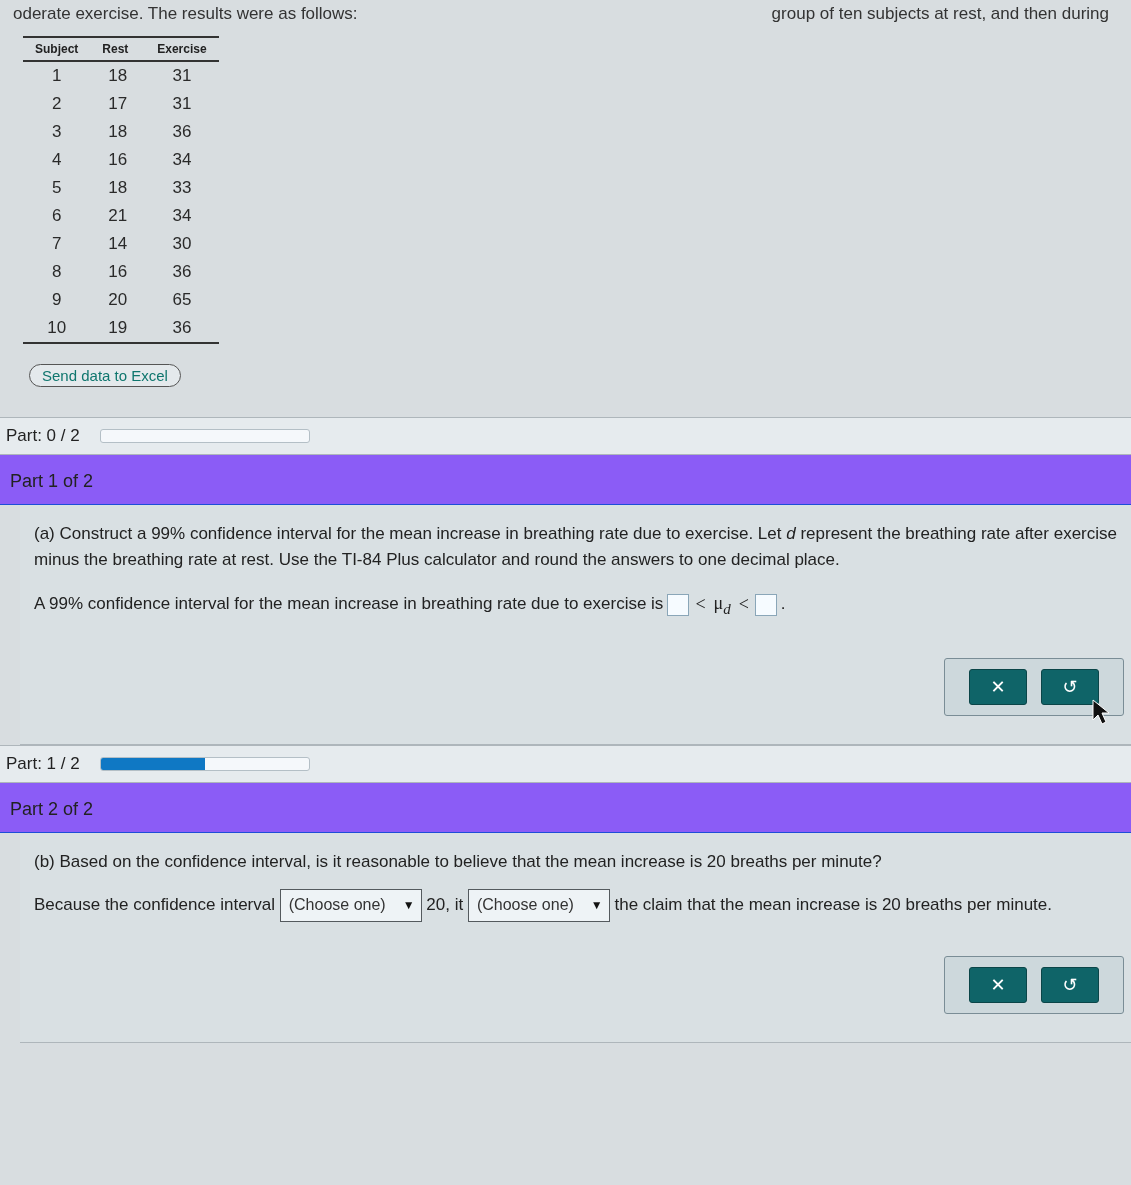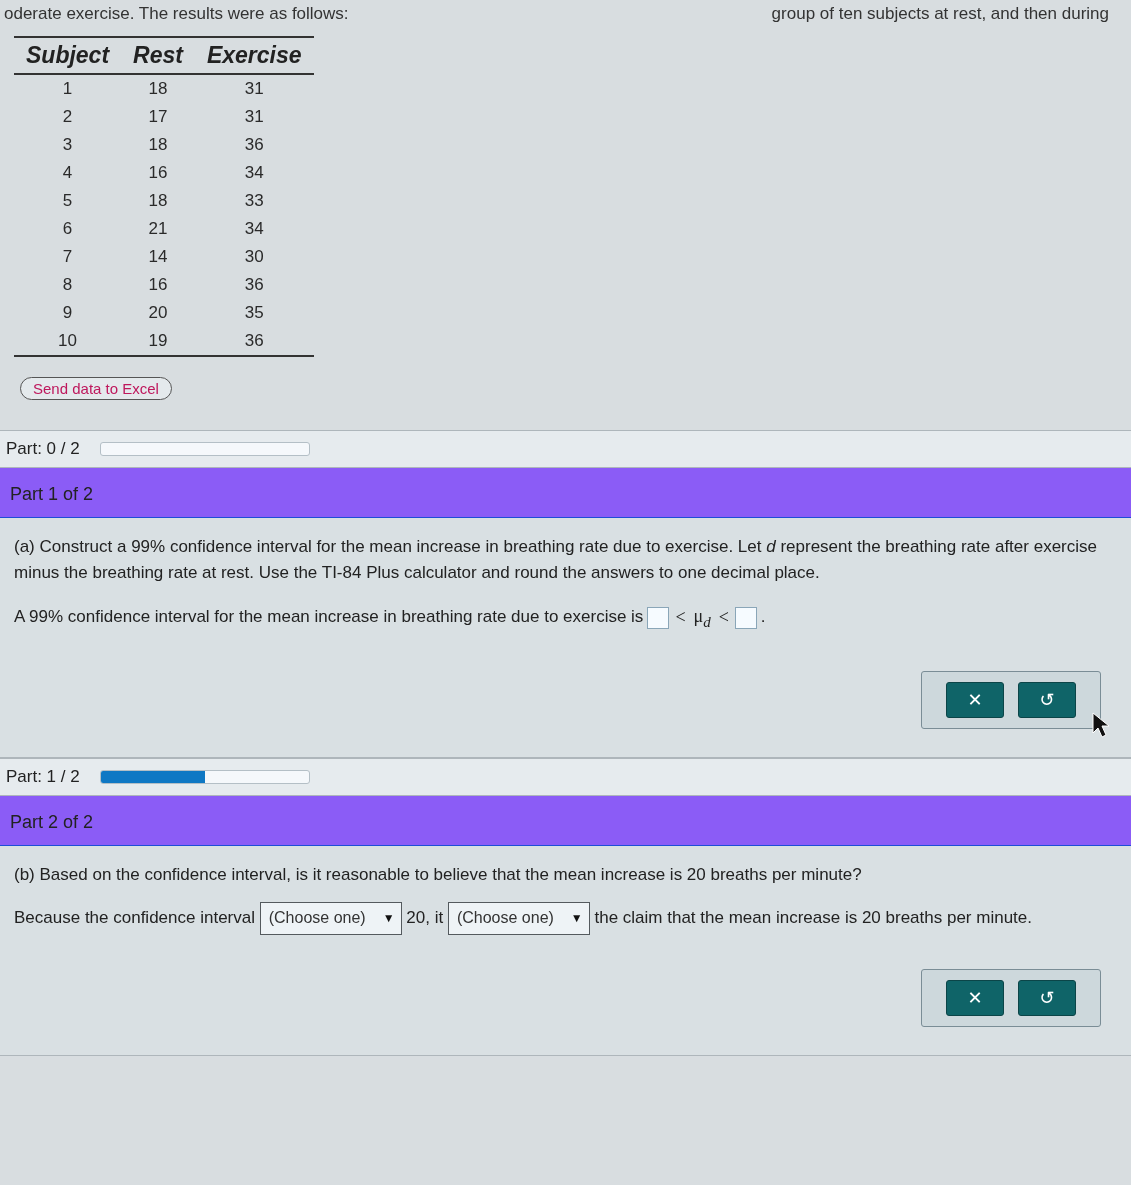--- a/index.html
+++ b/index.html
@@ -9,51 +9,50 @@
     color: #222;
     width: 1131px;
     font-size: 17px;
   }
   .top-text {
     padding: 0 10px 8px 0;
     font-size: 17px;
     color: #333;
   }
   .top-text .right { float: right; }
-  .intro-block { padding: 4px 12px 12px 4px; }
+  .intro-block { padding: 4px 12px 12px 13px; }
   .data-table {
     border-collapse: collapse;
     margin: 4px 0 14px 10px;
   }
   .data-table th {
     font-weight: bold;
     padding: 4px 12px;
     border-top: 2px solid #333;
     border-bottom: 2px solid #333;
     text-align: left;
-    font-size: 23px;
-    font-style: italic;
+    font-size: 12px;
   }
   .data-table td {
     padding: 4px 18px;
     text-align: center;
     font-size: 17px;
     color: #2a2a2a;
   }
   .data-table tbody tr:last-child td {
     border-bottom: 2px solid #333;
   }
   .send-excel {
     display: inline-block;
     margin: 6px 0 18px 16px;
     padding: 2px 12px;
     border: 1.5px solid #555;
     border-radius: 14px;
     font-size: 15px;
-    color: #be185d;
+    color: #0f766e;
     background: #e4e9ec;
     cursor: pointer;
   }
   .part-progress-row {
     background: #e6ebee;
     border-top: 1px solid #aeb6bb;
     border-bottom: 1px solid #aeb6bb;
     padding: 8px 6px;
     display: flex;
     align-items: center;
@@ -72,24 +71,25 @@
     height: 100%;
     background: #0f78c4;
   }
   .part-header {
     padding: 16px 10px 12px 10px;
     font-size: 18px;
     border-bottom: 1px solid #1d4ed8;
     background: #8b5cf6;
   }
   .part-body {
-    padding: 16px 30px 28px 14px;
+    padding: 16px 7px 28px 14px;
     background: #d9e0e3;
     position: relative;
     border-bottom: 1px solid #aeb6bb;
+    margin-left: 20px;
   }
   .question-line { line-height: 1.55; margin-bottom: 14px; }
   .question-line .letter { display: inline; }
   .italic { font-style: italic; }
   .answer-line {
     line-height: 1.7;
     display: flex;
     flex-wrap: wrap;
     align-items: center;
     gap: 4px;
@@ -214,21 +214,21 @@
           <td>30</td>
         </tr>
         <tr>
           <td>8</td>
           <td>16</td>
           <td>36</td>
         </tr>
         <tr>
           <td>9</td>
           <td>20</td>
-          <td>35</td>
+          <td>65</td>
         </tr>
         <tr>
           <td>10</td>
           <td>19</td>
           <td>36</td>
         </tr>
       </tbody>
   </table>
 
   <div class="send-excel">Send data to Excel</div>

